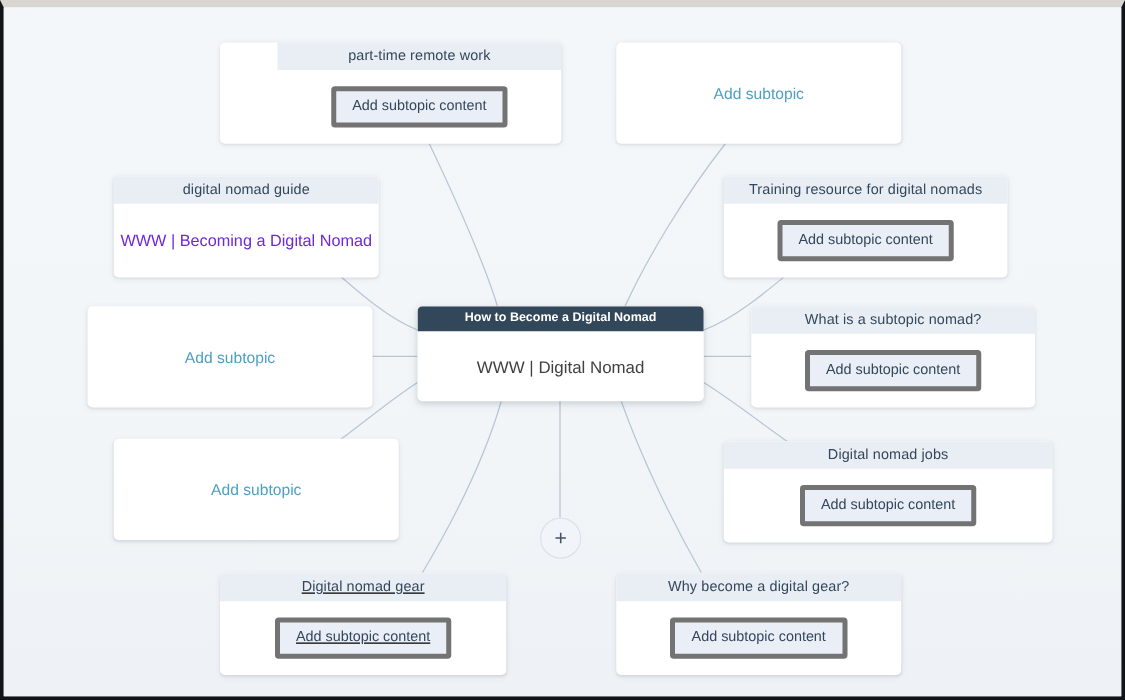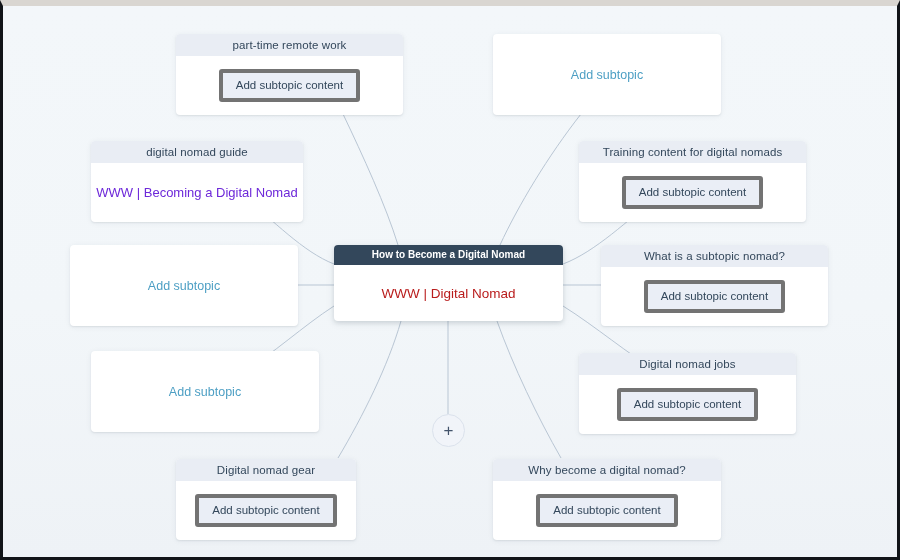--- a/index.html
+++ b/index.html
@@ -117,21 +117,21 @@
     font-size: 10px;
     font-weight: bold;
     white-space: nowrap;
   }
   #center-node .center-body {
     height: 56px;
     display: flex;
     align-items: center;
     justify-content: center;
     font-size: 13.5px;
-    color: #b91c1c;
+    color: #404040;
     white-space: nowrap;
   }
 
   
   #add-node-button {
     position: absolute;
     left: 429px;
     top: 408px;
     width: 31px;
     height: 31px;
@@ -179,42 +179,42 @@
         <path d="M 560 300 C 592 320, 625 348, 655 366"></path>
 
         <path d="M 398 315 C 385 360, 360 410, 335 452"></path>
 
         <path d="M 494 315 C 510 360, 535 412, 558 452"></path>
 
         <path d="M 445 315 L 445 408"></path>
       </g>
     </svg>
 
-    <div class="node" style="left:173px; top:28px; width:227px; height:81px;">
+    <div class="node" style="left:173px; top:28px; width:227px; height:81px;padding-left:46px;">
       <div class="node-header">part-time remote work</div>
       <div class="node-body" style="height:59px;">
         <span class="add-content-btn">Add subtopic content</span>
       </div>
     </div>
 
     <div class="node" style="left:490px; top:28px; width:228px; height:81px;">
       <div class="node-body" style="height:81px;">
         <span class="add-subtopic-link">Add subtopic</span>
       </div>
     </div>
 
     <div class="node" style="left:88px; top:135px; width:212px; height:81px;">
       <div class="node-header">digital nomad guide</div>
       <div class="node-body" style="height:59px;">
         <span class="node-content-text">WWW | Becoming a Digital Nomad</span>
       </div>
     </div>
 
     <div class="node" style="left:576px; top:135px; width:227px; height:81px;">
-      <div class="node-header">Training content for digital nomads</div>
+      <div class="node-header">Training resource for digital nomads</div>
       <div class="node-body" style="height:59px;">
         <span class="add-content-btn">Add subtopic content</span>
       </div>
     </div>
 
     <div class="node" style="left:67px; top:239px; width:228px; height:81px;">
       <div class="node-body" style="height:81px;">
         <span class="add-subtopic-link">Add subtopic</span>
       </div>
     </div>
@@ -225,36 +225,36 @@
         <span class="add-content-btn">Add subtopic content</span>
       </div>
     </div>
 
     <div class="node" style="left:88px; top:345px; width:228px; height:81px;">
       <div class="node-body" style="height:81px;">
         <span class="add-subtopic-link">Add subtopic</span>
       </div>
     </div>
 
-    <div class="node" style="left:576px; top:347px; width:217px; height:81px;">
+    <div class="node" style="left:576px; top:347px; width:263px; height:81px;">
       <div class="node-header">Digital nomad jobs</div>
       <div class="node-body" style="height:59px;">
         <span class="add-content-btn">Add subtopic content</span>
       </div>
     </div>
 
-    <div class="node" style="left:173px; top:453px; width:180px; height:81px;">
+    <div class="node" style="left:173px; top:453px; width:229px; height:81px;text-decoration:underline;">
       <div class="node-header">Digital nomad gear</div>
       <div class="node-body" style="height:59px;">
         <span class="add-content-btn">Add subtopic content</span>
       </div>
     </div>
 
     <div class="node" style="left:490px; top:453px; width:228px; height:81px;">
-      <div class="node-header">Why become a digital nomad?</div>
+      <div class="node-header">Why become a digital gear?</div>
       <div class="node-body" style="height:59px;">
         <span class="add-content-btn">Add subtopic content</span>
       </div>
     </div>
 
     <div id="center-node">
       <div class="center-header">How to Become a Digital Nomad</div>
       <div class="center-body">WWW | Digital Nomad</div>
     </div>
 

